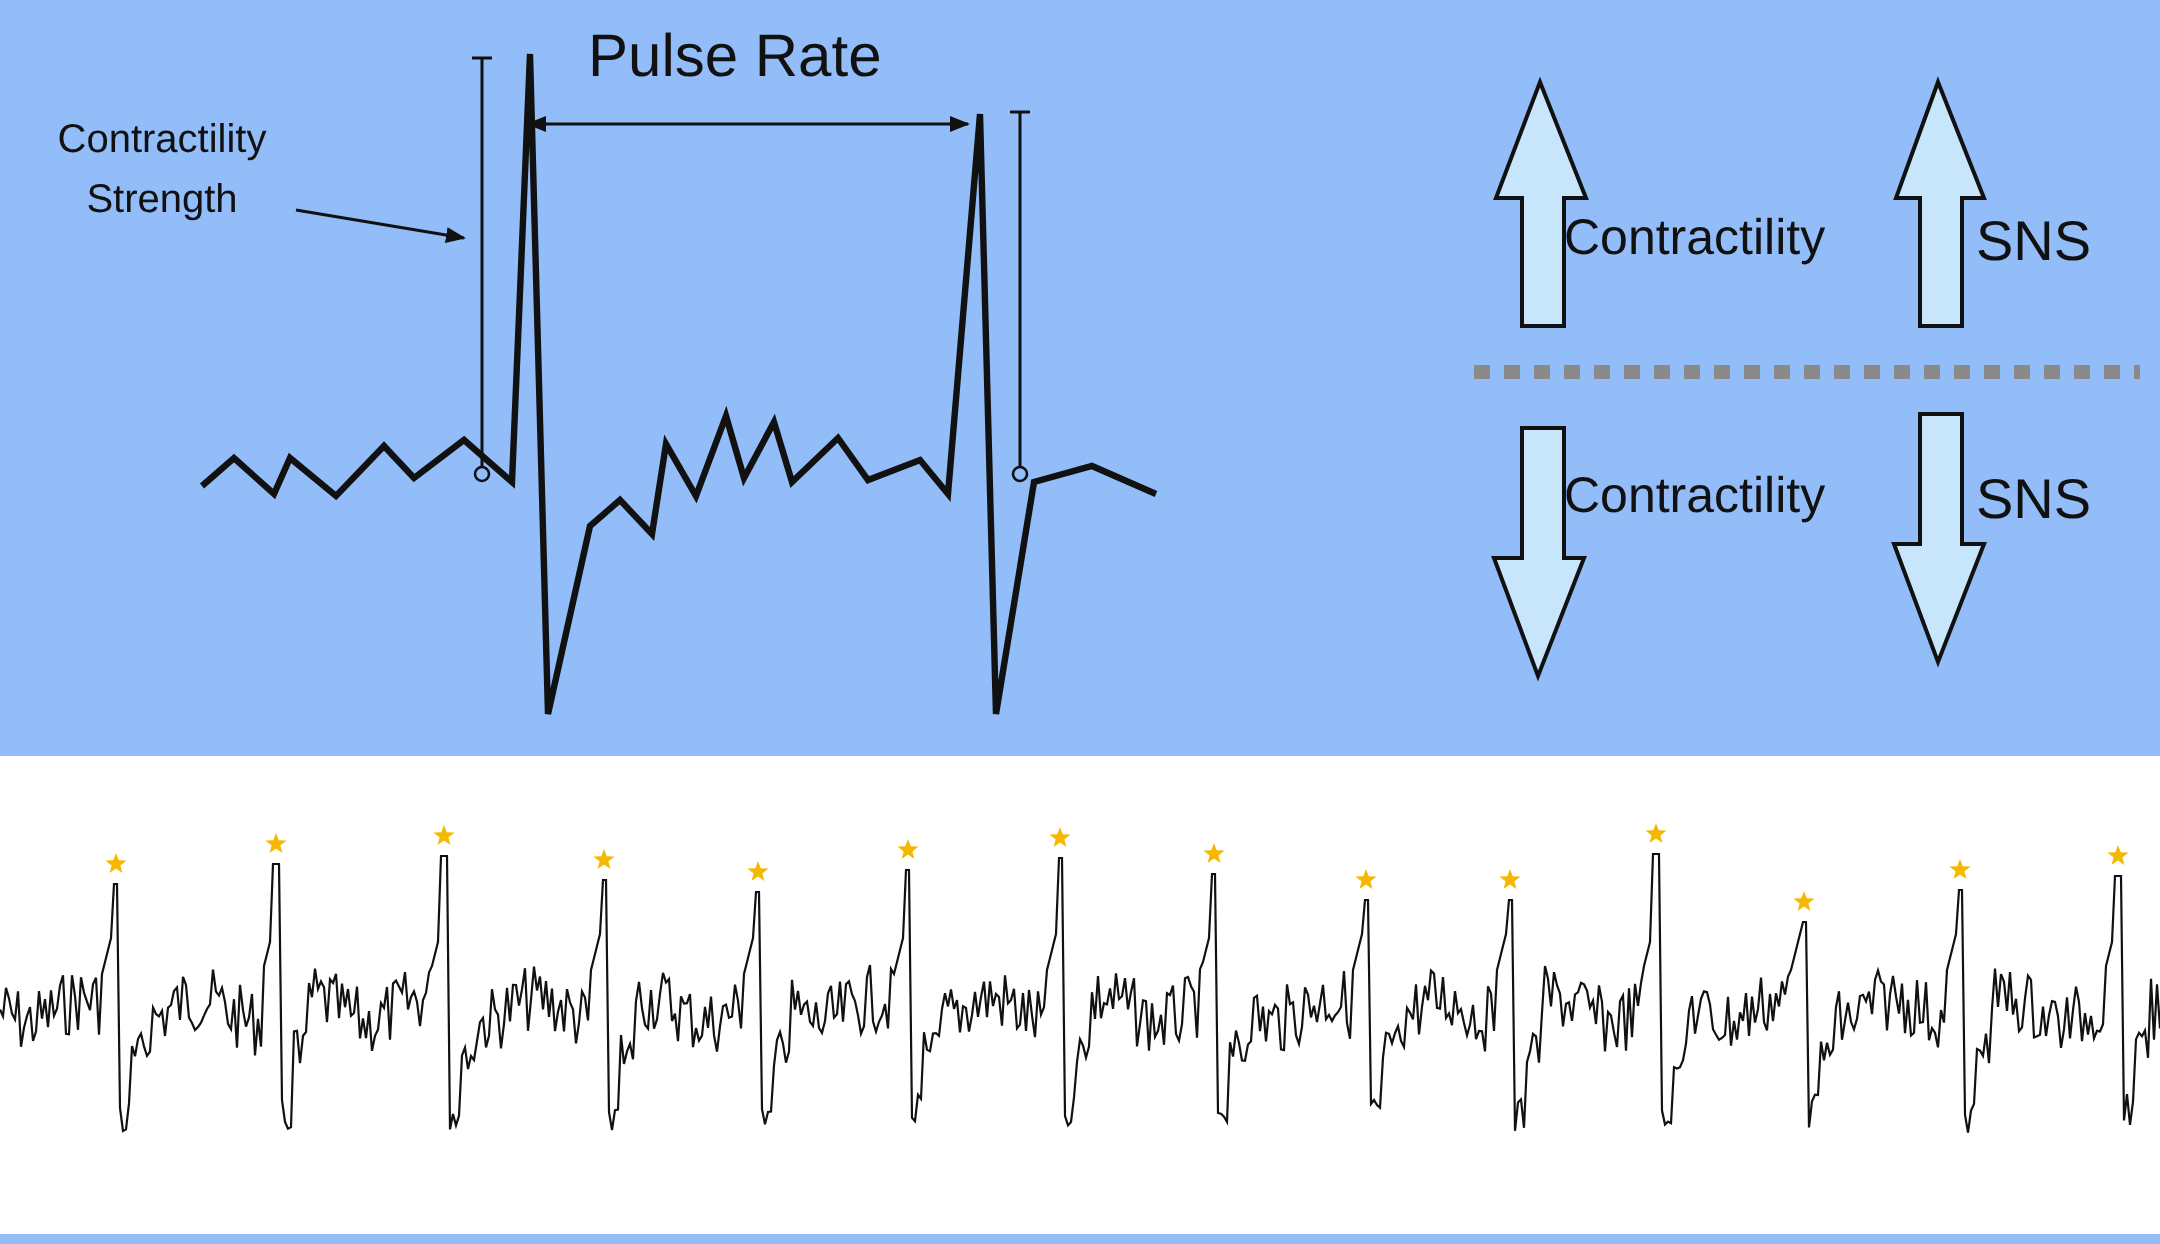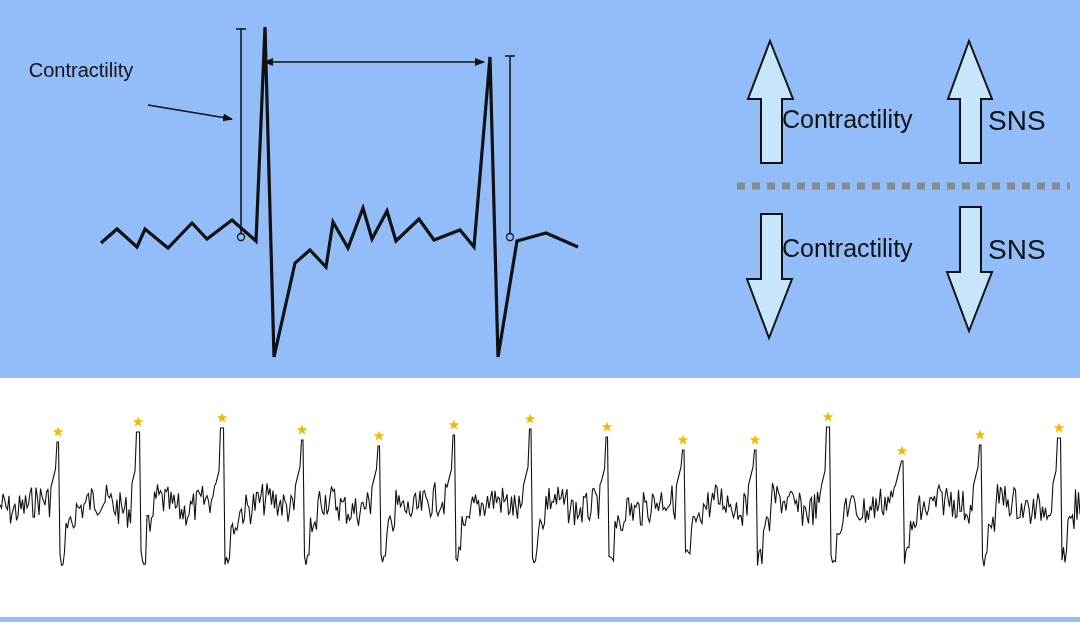--- a/index.html
+++ b/index.html
@@ -47,22 +47,24 @@
       <path d="M969,41 L992,99 L981,99 L981,163 L960,163 L960,99 L948,99 Z" fill="#c7e6fb" stroke="#111" stroke-width="2"></path>
 
       <line x1="737" y1="186" x2="1070" y2="186" stroke="#8a8a8a" stroke-width="7" stroke-dasharray="8 7"></line>
 
       <path d="M761,214 L782,214 L782,279 L792,279 L769,338 L747,279 L761,279 Z" fill="#c7e6fb" stroke="#111" stroke-width="2"></path>
       <path d="M960,207 L981,207 L981,272 L992,272 L969,331 L947,272 L960,272 Z" fill="#c7e6fb" stroke="#111" stroke-width="2"></path>
     </svg>
 
     <div class="lbl" id="contractility-label">
       <div>Contractility</div>
+      <div>Strength</div>
     </div>
 
+    <div class="lbl" id="pulse-title">Pulse Rate</div>
 
     <div class="lbl arrow-lbl" style="left:782px; top:105px;">Contractility</div>
     <div class="lbl arrow-lbl" style="left:988px; top:105px; font-size:28px;">SNS</div>
     <div class="lbl arrow-lbl" style="left:782px; top:234px;">Contractility</div>
     <div class="lbl arrow-lbl" style="left:988px; top:234px; font-size:28px;">SNS</div>
   </div>
 
   <div id="signal-panel">
     <svg id="signal-svg" width="1080" height="239" viewBox="0 378 1080 239">
         <polyline points="0.0,504.7 1.5,508.1 3.0,493.9 4.5,499.2 6.0,506.8 7.5,509.7 9.0,495.7 10.5,523.4 12.0,513.9 13.5,508.0 15.0,503.6 16.5,520.4 18.0,515.8 19.5,495.6 21.0,509.3 22.5,499.6 24.0,513.6 25.5,495.2 27.0,507.9 28.5,504.4 30.0,492.8 31.5,487.6 33.0,516.9 34.5,517.1 36.0,487.6 37.5,498.0 39.0,514.9 40.5,488.6 42.0,496.3 43.5,500.8 45.0,505.1 46.5,492.2 48.0,488.9 49.5,517.3 51.0,487.0 52.5,481.0 54.0,475.0 55.5,469.0 57.0,442.0 58.5,442.0 60.0,554.0 61.5,565.5 63.0,564.7 64.5,551.7 66.0,523.0 67.5,528.1 69.0,519.5 70.5,516.8 72.0,523.2 73.5,527.9 75.0,525.8 76.5,503.8 78.0,507.0 79.5,508.2 81.0,505.4 82.5,518.0 84.0,503.9 85.5,502.5 87.0,495.5 88.5,493.7 90.0,510.0 91.5,488.4 93.0,492.5 94.5,508.8 96.0,511.5 97.5,515.0 99.0,513.5 100.5,511.3 102.0,507.8 103.5,504.5 105.0,502.2 106.5,484.8 108.0,495.8 109.5,497.8 111.0,493.9 112.5,501.0 114.0,511.9 115.5,514.6 117.0,499.6 118.5,523.9 120.0,492.4 121.5,505.1 123.0,513.3 124.5,508.7 126.0,497.0 127.5,527.7 129.0,509.4 130.5,523.3 132.0,483.0 133.5,477.0 135.0,471.0 136.5,432.0 138.0,432.0 139.5,432.0 141.0,550.1 142.5,561.0 144.0,564.4 145.5,563.6 147.0,515.7 148.5,515.4 150.0,531.6 151.5,517.9 153.0,516.0 154.5,491.5 156.0,498.6 157.5,484.3 159.0,494.5 160.5,490.7 162.0,493.6 163.5,511.1 165.0,489.7 166.5,491.5 168.0,486.9 169.5,509.1 171.0,491.8 172.5,503.6 174.0,494.5 175.5,507.9 177.0,506.5 178.5,493.3 180.0,519.2 181.5,509.2 183.0,519.1 184.5,505.5 186.0,525.4 187.5,517.9 189.0,514.8 190.5,501.5 192.0,503.9 193.5,493.5 195.0,519.9 196.5,491.8 198.0,490.3 199.5,493.3 201.0,496.3 202.5,486.1 204.0,504.7 205.5,498.5 207.0,495.7 208.5,500.8 210.0,513.0 211.5,500.0 213.0,496.4 214.5,486.3 216.0,483.0 217.5,477.0 219.0,471.0 220.5,428.0 222.0,428.0 223.5,428.0 225.0,564.7 226.5,557.0 228.0,562.7 229.5,557.9 231.0,527.7 232.5,523.8 234.0,534.5 235.5,528.0 237.0,530.0 238.5,520.5 240.0,511.1 241.5,509.0 243.0,523.7 244.5,517.9 246.0,494.6 247.5,504.7 249.0,507.3 250.5,524.2 252.0,512.0 253.5,493.9 255.0,510.7 256.5,492.4 258.0,492.5 259.5,502.8 261.0,494.7 262.5,484.1 264.0,515.4 265.5,499.8 267.0,483.3 268.5,495.2 270.0,488.3 271.5,504.7 273.0,490.6 274.5,508.4 276.0,494.3 277.5,515.6 279.0,505.9 280.5,500.0 282.0,515.7 283.5,494.6 285.0,501.2 286.5,504.6 288.0,521.7 289.5,511.4 291.0,495.7 292.5,498.8 294.0,510.2 295.5,485.0 297.0,479.0 298.5,473.0 300.0,467.0 301.5,440.0 303.0,440.0 304.5,556.1 306.0,565.0 307.5,555.1 309.0,554.8 310.5,517.5 312.0,532.0 313.5,525.7 315.0,521.9 316.5,529.6 318.0,500.5 319.5,491.0 321.0,504.0 322.5,512.4 324.0,514.3 325.5,495.0 327.0,514.3 328.5,509.7 330.0,496.9 331.5,486.4 333.0,491.3 334.5,489.5 336.0,510.5 337.5,506.8 339.0,520.6 340.5,498.2 342.0,501.8 343.5,501.6 345.0,497.0 346.5,523.6 348.0,514.0 349.5,520.3 351.0,517.8 352.5,503.4 354.0,513.9 355.5,498.3 357.0,517.6 358.5,525.8 360.0,513.2 361.5,503.1 363.0,502.3 364.5,508.9 366.0,508.3 367.5,492.3 369.0,500.3 370.5,514.2 372.0,487.0 373.5,481.0 375.0,475.0 376.5,469.0 378.0,446.0 379.5,446.0 381.0,554.6 382.5,562.1 384.0,556.0 385.5,555.8 387.0,532.8 388.5,520.0 390.0,516.0 391.5,521.9 393.0,531.3 394.5,525.8 396.0,489.9 397.5,504.8 399.0,495.4 400.5,507.4 402.0,502.3 403.5,500.8 405.0,510.9 406.5,512.9 408.0,501.2 409.5,513.9 411.0,516.4 412.5,510.5 414.0,496.6 415.5,492.9 417.0,508.8 418.5,507.1 420.0,490.8 421.5,510.8 423.0,492.1 424.5,490.7 426.0,497.1 427.5,500.5 429.0,507.7 430.5,516.8 432.0,513.1 433.5,488.5 435.0,482.5 436.5,510.7 438.0,515.8 439.5,510.9 441.0,507.8 442.5,502.0 444.0,514.2 445.5,484.5 447.0,487.0 448.5,481.0 450.0,475.0 451.5,469.0 453.0,435.0 454.5,435.0 456.0,558.9 457.5,560.6 459.0,547.3 460.5,549.4 462.0,516.1 463.5,524.9 465.0,525.6 466.5,516.8 468.0,516.6 469.5,517.9 471.0,504.5 472.5,496.6 474.0,503.2 475.5,494.7 477.0,504.4 478.5,500.1 480.0,516.2 481.5,503.1 483.0,504.0 484.5,515.8 486.0,507.5 487.5,496.0 489.0,508.4 490.5,498.5 492.0,490.8 493.5,508.6 495.0,490.7 496.5,503.0 498.0,497.0 499.5,498.5 501.0,512.8 502.5,487.7 504.0,501.7 505.5,500.0 507.0,494.4 508.5,514.2 510.0,512.3 511.5,496.5 513.0,515.4 514.5,495.0 516.0,507.7 517.5,518.6 519.0,495.7 520.5,507.3 522.0,503.6 523.5,485.0 525.0,479.0 526.5,473.0 528.0,467.0 529.5,429.0 531.0,429.0 532.5,558.0 534.0,562.7 535.5,561.0 537.0,548.7 538.5,531.0 540.0,519.6 541.5,522.7 543.0,528.8 544.5,523.3 546.0,496.1 547.5,509.4 549.0,488.0 550.5,509.1 552.0,501.5 553.5,502.2 555.0,494.2 556.5,504.4 558.0,486.7 559.5,499.5 561.0,498.1 562.5,489.1 564.0,504.7 565.5,496.1 567.0,489.1 568.5,523.2 570.0,512.1 571.5,500.2 573.0,500.6 574.5,525.3 576.0,501.7 577.5,518.4 579.0,515.5 580.5,507.4 582.0,522.4 583.5,496.6 585.0,497.5 586.5,492.8 588.0,517.0 589.5,520.3 591.0,512.1 592.5,489.1 594.0,488.5 595.5,493.1 597.0,495.9 598.5,518.9 600.0,484.6 601.5,481.0 603.0,475.0 604.5,469.0 606.0,437.0 607.5,437.0 609.0,556.5 610.5,556.9 612.0,558.3 613.5,560.9 615.0,521.1 616.5,528.3 618.0,515.3 619.5,521.5 621.0,530.2 622.5,530.4 624.0,522.2 625.5,520.6 627.0,498.9 628.5,497.9 630.0,515.6 631.5,503.3 633.0,520.7 634.5,505.5 636.0,507.2 637.5,502.4 639.0,504.3 640.5,524.7 642.0,525.1 643.5,492.2 645.0,502.1 646.5,501.2 648.0,517.7 649.5,522.0 651.0,513.4 652.5,493.7 654.0,497.3 655.5,508.7 657.0,502.9 658.5,511.0 660.0,501.8 661.5,492.4 663.0,509.6 664.5,507.5 666.0,510.5 667.5,507.7 669.0,506.1 670.5,503.5 672.0,485.5 673.5,511.6 675.0,519.4 676.5,485.0 678.0,479.0 679.5,473.0 681.0,467.0 682.5,450.0 684.0,450.0 685.5,551.9 687.0,550.0 688.5,552.5 690.0,553.8 691.5,528.7 693.0,516.4 694.5,516.9 696.0,521.6 697.5,516.6 699.0,513.1 700.5,520.5 702.0,523.5 703.5,503.9 705.0,506.3 706.5,509.7 708.0,492.2 709.5,517.2 711.0,503.4 712.5,492.9 714.0,500.1 715.5,485.3 717.0,486.8 718.5,503.9 720.0,504.3 721.5,488.6 723.0,509.0 724.5,506.7 726.0,512.6 727.5,495.6 729.0,506.6 730.5,504.6 732.0,511.5 733.5,517.7 735.0,512.4 736.5,502.4 738.0,519.6 739.5,515.5 741.0,515.6 742.5,525.7 744.0,493.2 745.5,496.7 747.0,515.5 748.5,485.0 750.0,479.0 751.5,473.0 753.0,467.0 754.5,450.0 756.0,450.0 757.5,565.4 759.0,551.2 760.5,549.7 762.0,563.9 763.5,531.0 765.0,525.7 766.5,516.9 768.0,518.2 769.5,531.3 771.0,506.3 772.5,483.0 774.0,489.4 775.5,503.2 777.0,486.1 778.5,492.6 780.0,496.8 781.5,513.2 783.0,501.9 784.5,501.2 786.0,510.4 787.5,497.2 789.0,496.2 790.5,491.4 792.0,492.2 793.5,495.3 795.0,503.7 796.5,500.3 798.0,512.0 799.5,492.7 801.0,500.9 802.5,525.7 804.0,506.0 805.5,507.7 807.0,516.3 808.5,523.5 810.0,500.7 811.5,497.8 813.0,525.3 814.5,494.2 816.0,518.6 817.5,491.9 819.0,502.9 820.5,491.5 822.0,483.0 823.5,477.0 825.0,471.0 826.5,427.0 828.0,427.0 829.5,427.0 831.0,555.3 832.5,562.3 834.0,560.8 835.5,561.6 837.0,533.6 838.5,534.3 840.0,533.6 841.5,530.1 843.0,521.9 844.5,505.3 846.0,498.1 847.5,516.8 849.0,507.9 850.5,499.4 852.0,495.7 853.5,496.1 855.0,502.2 856.5,514.6 858.0,517.4 859.5,519.9 861.0,519.0 862.5,517.5 864.0,498.4 865.5,522.8 867.0,510.4 868.5,519.8 870.0,506.2 871.5,510.4 873.0,496.5 874.5,517.9 876.0,498.3 877.5,511.3 879.0,504.6 880.5,488.8 882.0,511.0 883.5,515.2 885.0,496.9 886.5,510.6 888.0,496.6 889.5,503.2 891.0,490.7 892.5,497.3 894.0,488.3 895.5,485.0 897.0,479.0 898.5,473.0 900.0,467.0 901.5,461.0 903.0,461.0 904.5,563.7 906.0,550.6 907.5,547.3 909.0,547.5 910.5,520.8 912.0,530.1 913.5,521.4 915.0,527.4 916.5,524.8 918.0,503.5 919.5,495.6 921.0,519.9 922.5,510.3 924.0,501.3 925.5,510.9 927.0,514.7 928.5,509.4 930.0,498.0 931.5,497.4 933.0,500.7 934.5,495.8 936.0,507.1 937.5,490.0 939.0,485.2 940.5,490.8 942.0,492.2 943.5,515.2 945.0,497.2 946.5,488.0 948.0,498.2 949.5,506.8 951.0,491.8 952.5,516.6 954.0,499.9 955.5,517.7 957.0,516.4 958.5,490.1 960.0,511.3 961.5,511.0 963.0,491.1 964.5,520.1 966.0,514.1 967.5,516.4 969.0,523.7 970.5,505.0 972.0,511.3 973.5,485.0 975.0,479.0 976.5,473.0 978.0,467.0 979.5,445.0 981.0,445.0 982.5,557.3 984.0,566.3 985.5,555.3 987.0,552.0 988.5,524.5 990.0,525.3 991.5,527.9 993.0,516.8 994.5,531.6 996.0,504.5 997.5,484.3 999.0,503.5 1000.5,487.1 1002.0,490.9 1003.5,505.5 1005.0,486.0 1006.5,507.3 1008.0,499.4 1009.5,515.6 1011.0,513.7 1012.5,499.2 1014.0,487.8 1015.5,489.9 1017.0,518.7 1018.5,518.1 1020.0,517.4 1021.5,503.3 1023.0,518.0 1024.5,507.6 1026.0,500.5 1027.5,500.9 1029.0,508.1 1030.5,523.9 1032.0,514.7 1033.5,498.7 1035.0,519.2 1036.5,505.1 1038.0,493.3 1039.5,500.9 1041.0,520.6 1042.5,506.6 1044.0,517.3 1045.5,507.9 1047.0,519.2 1048.5,515.4 1050.0,515.7 1051.5,512.1 1053.0,483.0 1054.5,477.0 1056.0,471.0 1057.5,438.0 1059.0,438.0 1060.5,438.0 1062.0,560.2 1063.5,547.1 1065.0,562.4 1066.5,550.8 1068.0,519.7 1069.5,516.4 1071.0,518.1 1072.5,515.2 1074.0,528.9 1075.5,489.4 1077.0,519.8 1078.5,492.2 1080.0,514.2" fill="none" stroke="#111111" stroke-width="1.1"></polyline>

